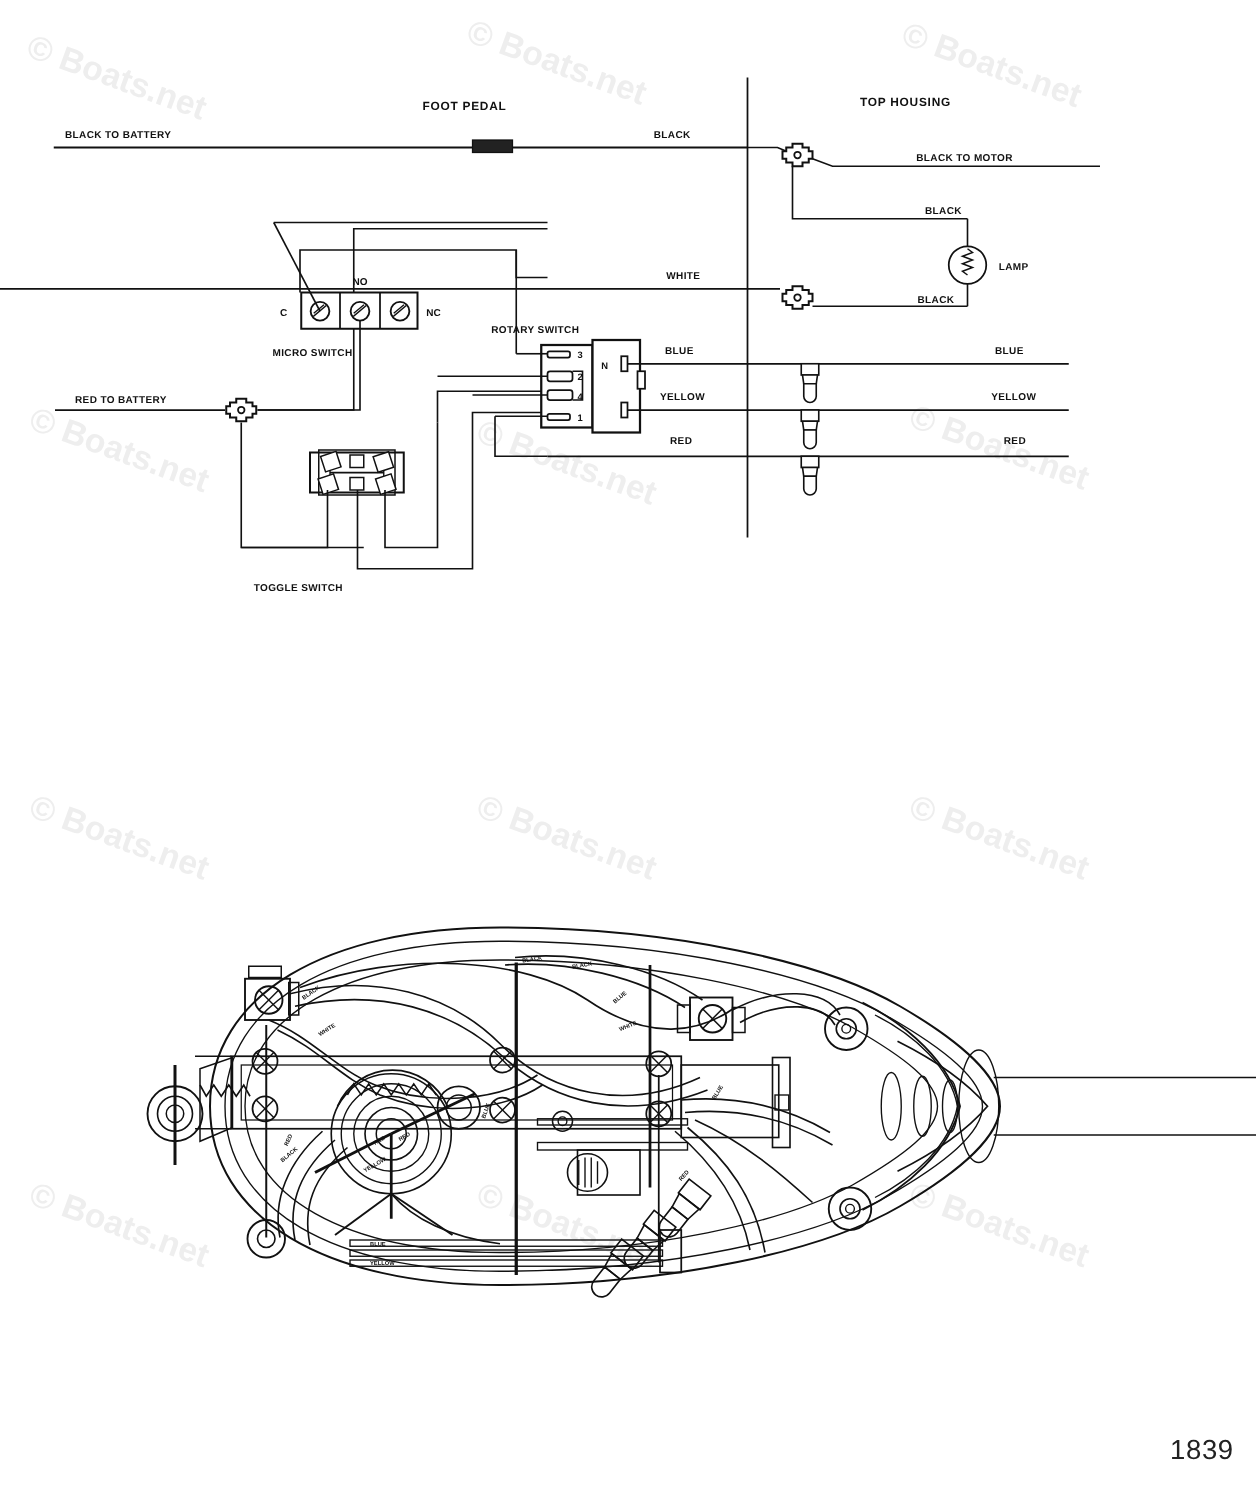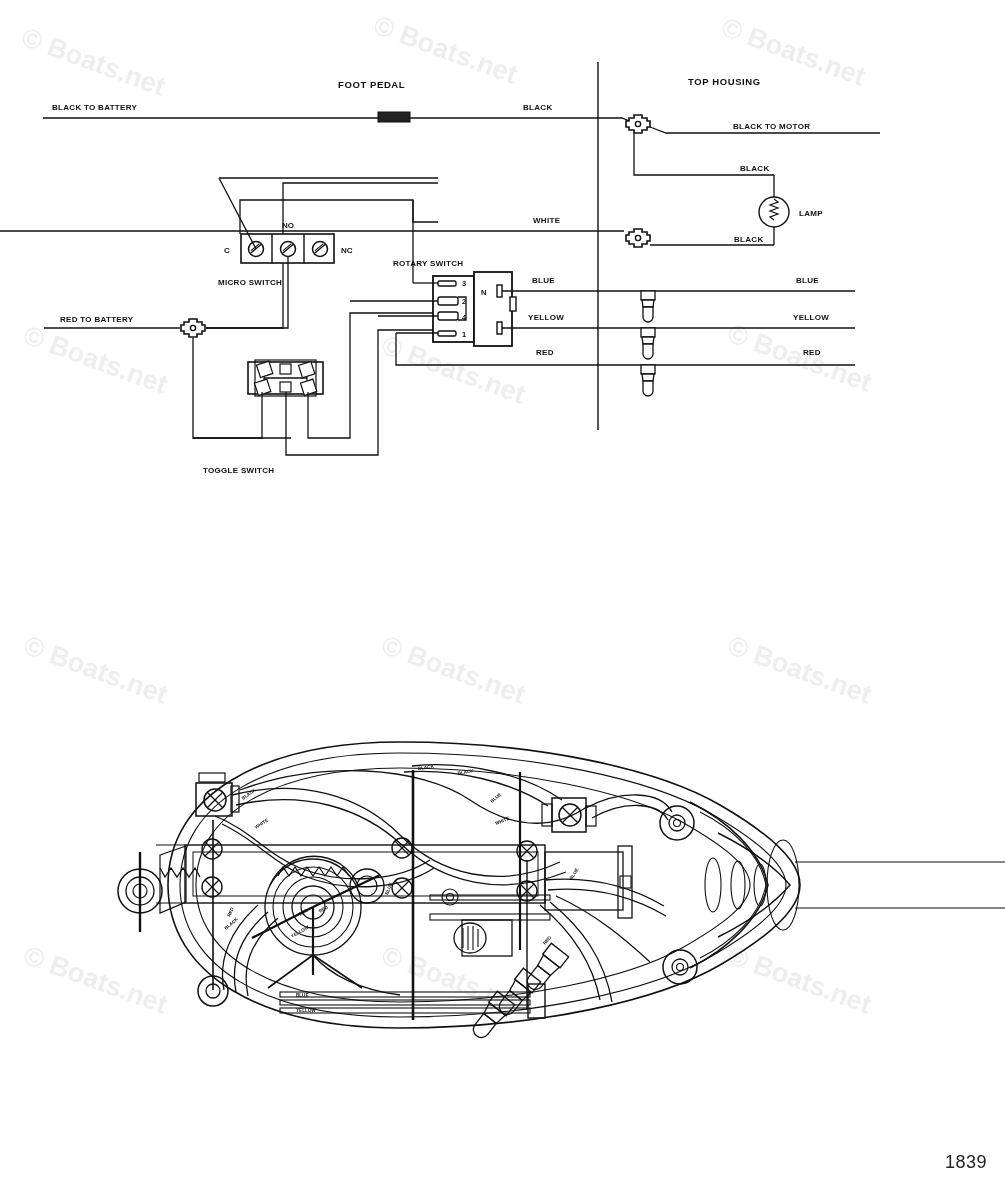--- a/index.html
+++ b/index.html
@@ -18,21 +18,21 @@
     color:#eeeeee;
     white-space:nowrap;
     transform-origin:0 0;
     transform:rotate(20deg);
     pointer-events:none;
     user-select:none;
   }
   .pagenum{
     position:absolute;right:18px;bottom:26px;
     font-family:"Liberation Sans", sans-serif;
-    font-size:18px;color:#222;letter-spacing:0.5px;
+    font-size:22px;color:#222;letter-spacing:0.5px;
   }
   text.lbl{
     font-family:"Liberation Sans", sans-serif;
     font-weight:700;
     fill:#111;
   }
 </style>
 </head>
 <body>
 

